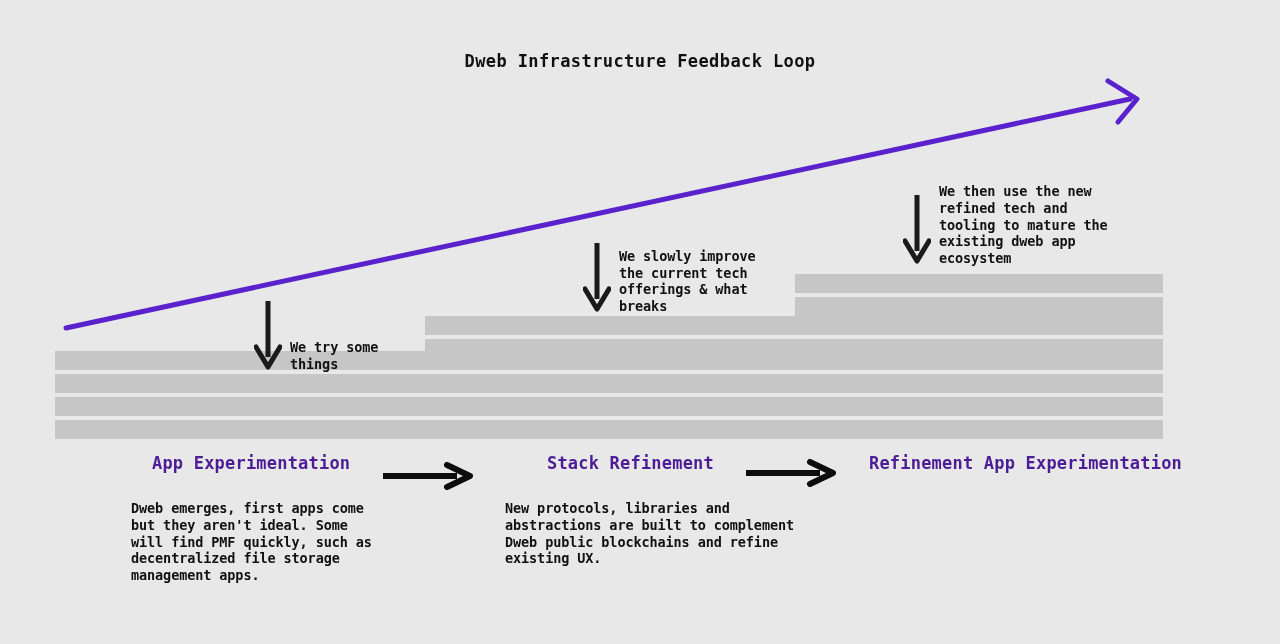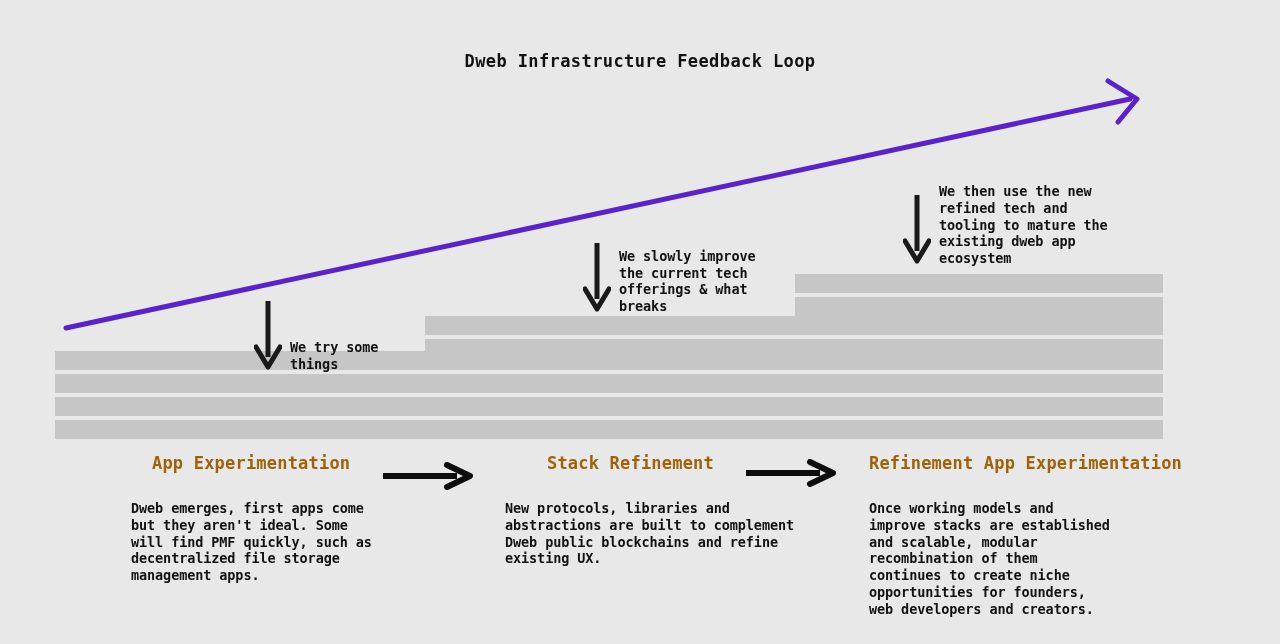--- a/index.html
+++ b/index.html
@@ -87,21 +87,21 @@
     width: 1280px;
     height: 194px;
   }
   .phase {
     position: absolute;
     top: 0;
   }
   .phase-heading {
     font-size: 17px;
     font-weight: bold;
-    color: #a16207;
+    color: #4c1d95;
     white-space: pre;
     letter-spacing: 0.2px;
   }
   .phase-body {
     margin-top: 27px;
     font-size: 13.5px;
     font-weight: bold;
     line-height: 16.8px;
     color: #111111;
     white-space: pre-line;
@@ -193,24 +193,17 @@
 existing UX.</div>
     </div>
 
     <svg class="phase-connector" viewBox="0 0 92 28" style="left:744px; top:6px;">
       <line x1="2" y1="14" x2="76" y2="14" stroke="#0d0d0d" stroke-width="6" stroke-linecap="butt"></line>
       <polyline points="66,3 89,14 66,25" fill="none" stroke="#0d0d0d" stroke-width="6" stroke-linecap="round" stroke-linejoin="round"></polyline>
     </svg>
 
     <div class="phase" style="left:869px; width:320px;">
       <div class="phase-heading" style="padding-left:0px;">Refinement App Experimentation</div>
-      <div class="phase-body">Once working models and
-improve stacks are established
-and scalable, modular
-recombination of them
-continues to create niche
-opportunities for founders,
-web developers and creators.</div>
     </div>
 
   </div>
 
 </div>
 
 </body></html>

